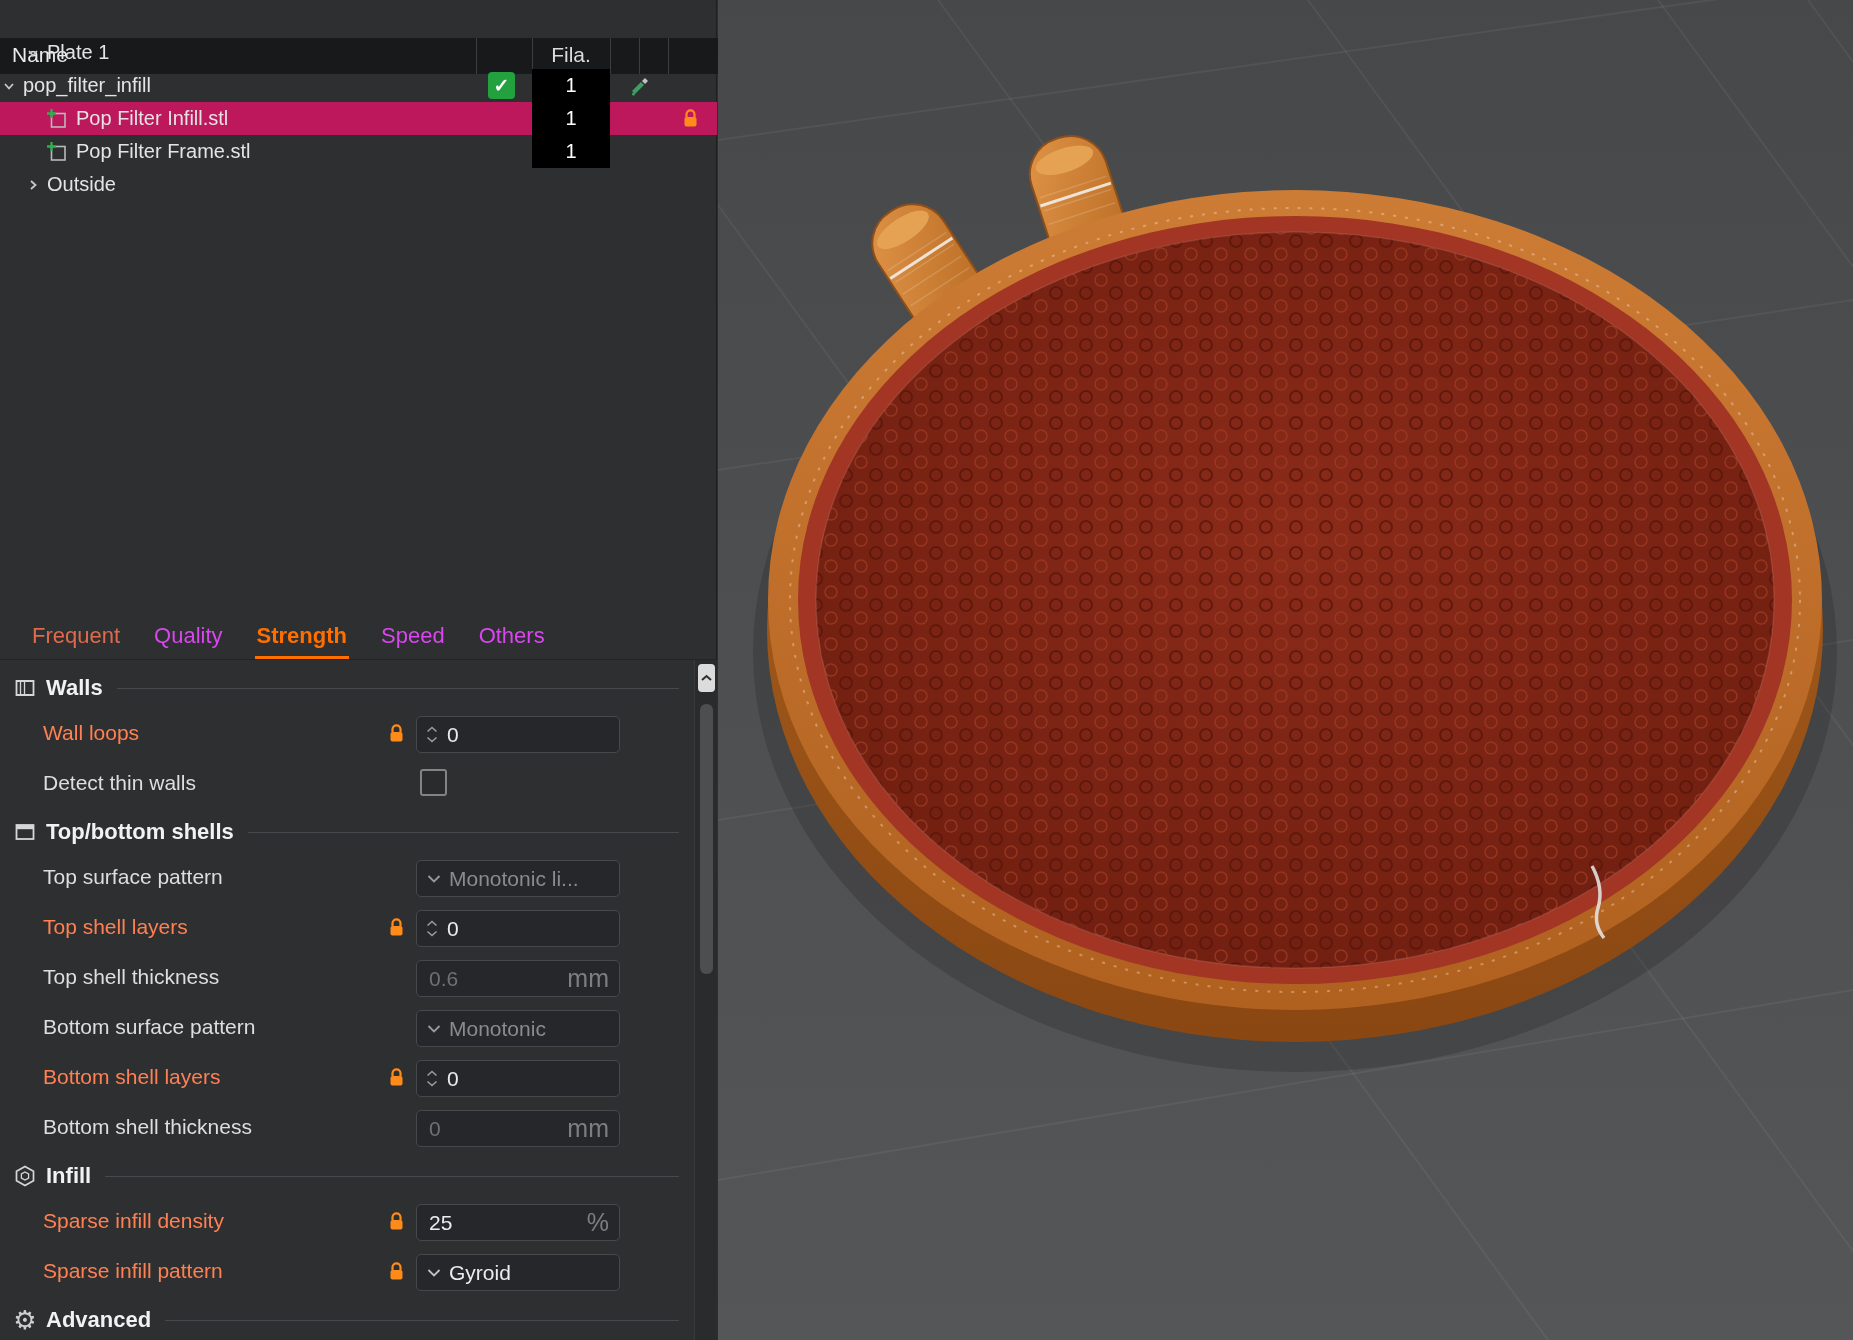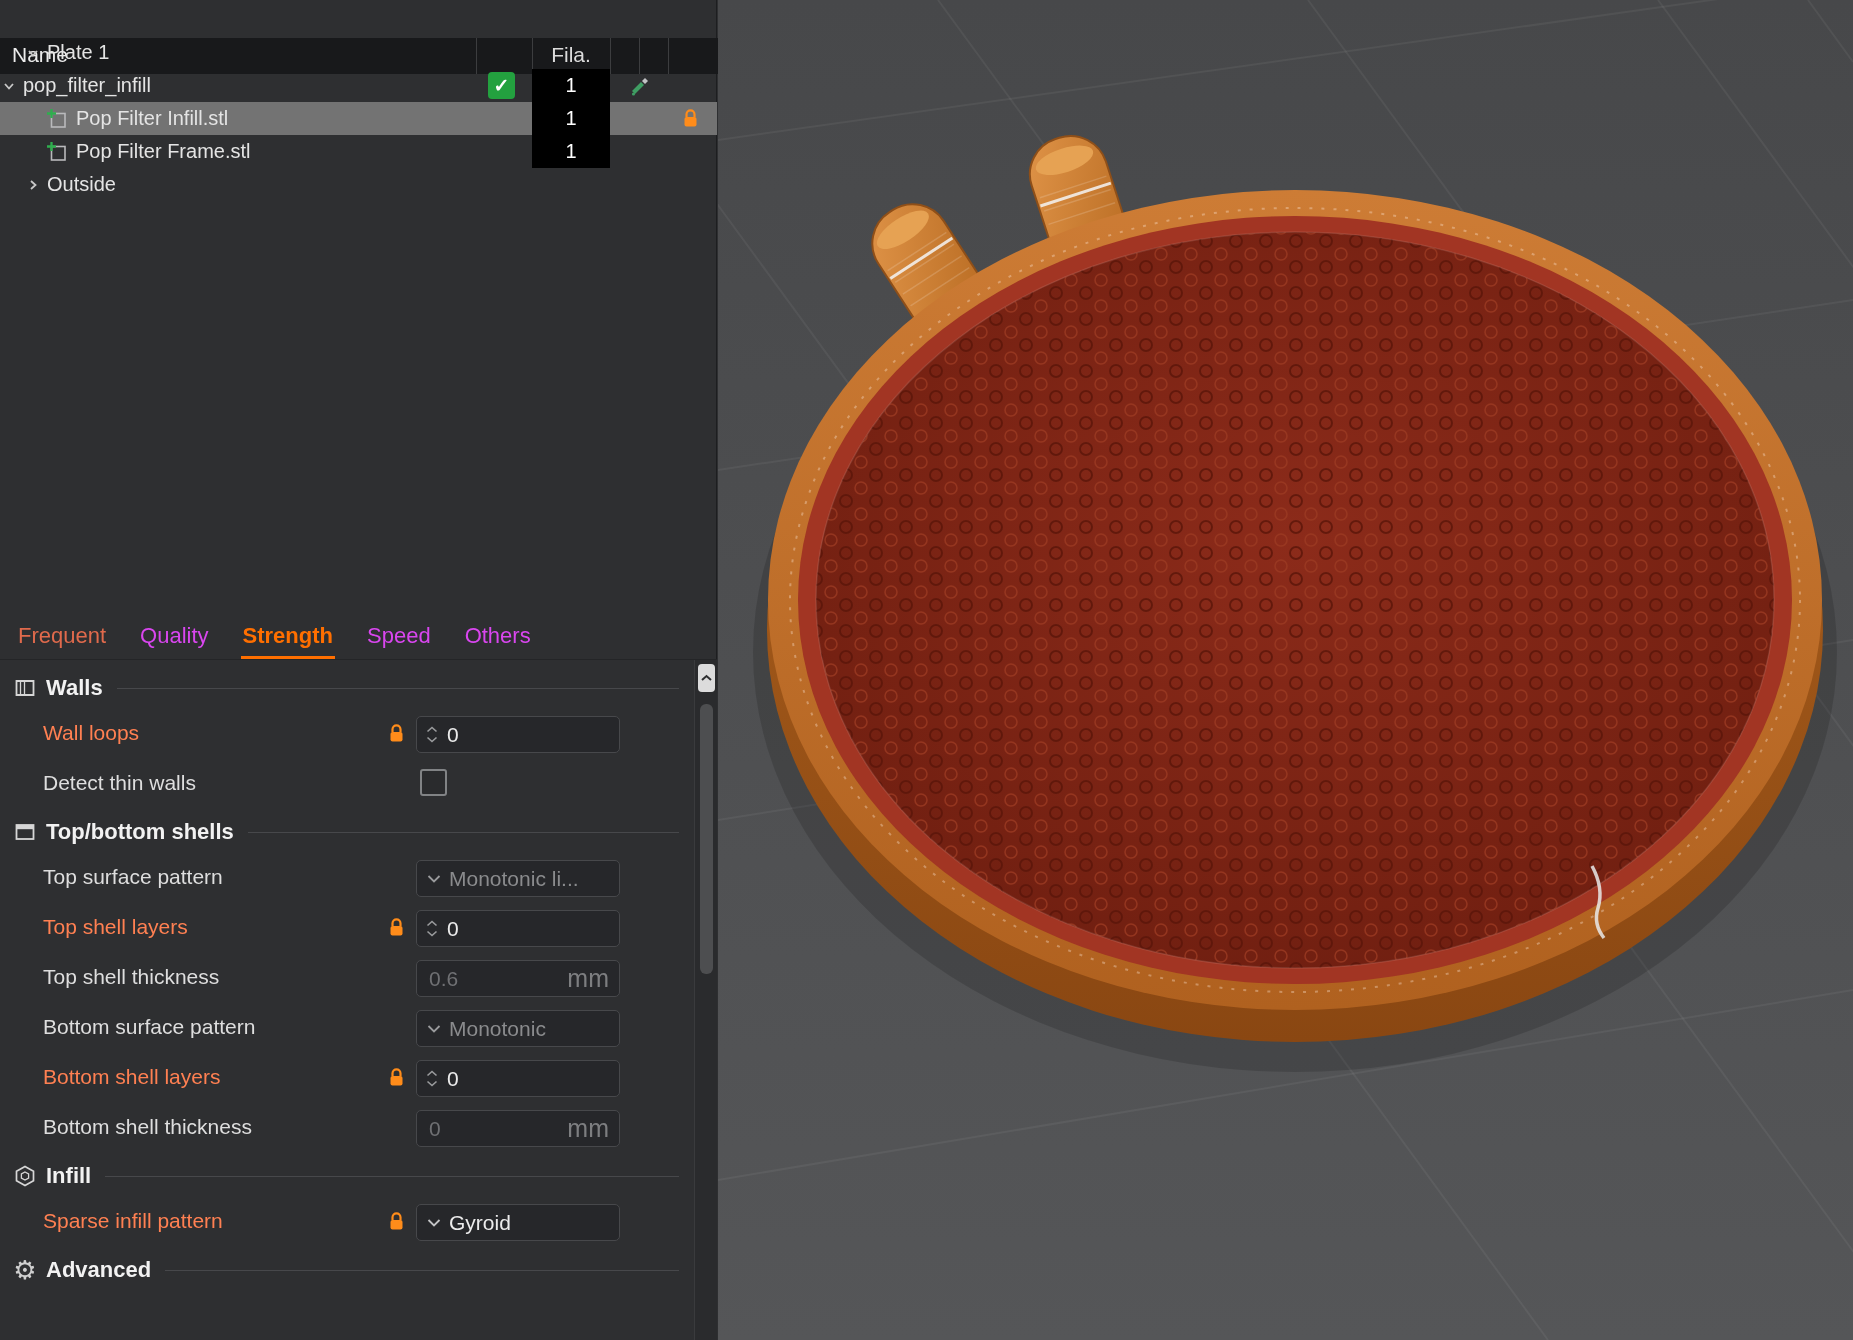--- a/index.html
+++ b/index.html
@@ -15,39 +15,39 @@
 
   
   .tree-header { position:absolute; left:0; top:0; width:825px; height:36px; background:#18191b; color:#ececec; font-size:21px;margin-top:38px; }
   .tree-header .hname { position:absolute; left:12px; top:5px; }
   .tree-header .hfila { position:absolute; left:532px; width:78px; top:5px; text-align:center; color:#dcdcdc; }
   .colsep { position:absolute; top:0; width:1px; height:36px; background:#3c3d3f; }
 
   
   .tree-rows { position:absolute; left:0; top:36px; width:717px; }
   .trow { position:relative; height:33px; display:flex; align-items:center; color:#e4e4e4; font-size:20px; }
-  .trow.selected { background:#737373;text-align:center; }
+  .trow.selected { background:#be185d;text-align:center; }
   .exp { display:inline-flex; align-items:center; justify-content:center; width:18px; height:18px; margin-right:5px; flex:0 0 auto; }
   .objicon { display:inline-flex; margin-right:8px; flex:0 0 auto; }
   .pl10 { padding-left:24px; } .pl20 { } .pl46 { padding-left:46px; }
 
   .printable-cb {
     position:absolute; left:488px; top:3px; width:27px; height:27px;
     background:#23a13f; border-radius:4px; color:#fff; font-size:19px; font-weight:bold;
     display:flex; align-items:center; justify-content:center;
   }
   .paint-ic { position:absolute; left:628px; top:5px; }
   .row-lock { position:absolute; left:682px; top:6px; }
 
   .valuebox { position:absolute; left:532px; top:69px; width:78px; height:99px; background:#000; }
   .valuebox .vcell { height:33px; line-height:33px; text-align:center; color:#fff; font-size:20px; }
 
   
   .tabs { position:absolute; left:0; top:612px; width:717px; height:48px; display:flex; align-items:center;
-          padding-left:18px; gap:34px; font-size:22px; border-bottom:1px solid #242527; }
+          padding-left:32px; gap:34px; font-size:22px; border-bottom:1px solid #242527; }
   .tab { color:#d946ef; white-space:nowrap; cursor:default; }
   .tab.modified { color:#e06a4c; }
   .tab.active { color:#ff6f00; font-weight:bold; position:relative; }
   .tab.active::after { content:""; position:absolute; left:-2px; right:-2px; bottom:-10px; height:3px; background:#ff6f00; }
 
   
   .settings { position:absolute; left:0; top:666px; width:693px; }
   .sec { display:flex; align-items:center; height:44px; padding-left:10px; }
   .sec .sicon { width:30px; display:flex; align-items:center; justify-content:center; margin-right:6px; color:#cfcfcf; }
   .sec .stitle { font-size:22px; font-weight:bold; color:#f2f2f2; white-space:nowrap; }
@@ -314,20 +314,33 @@
         <span class="sicon">
           <svg width="24" height="24" viewBox="0 0 24 24">
             <polygon points="12,2.5 20.5,7.2 20.5,16.8 12,21.5 3.5,16.8 3.5,7.2" fill="none" stroke="#d6d6d6" stroke-width="1.7"></polygon>
             <polygon points="12,8 15.6,10 15.6,14 12,16 8.4,14 8.4,10" fill="none" stroke="#d6d6d6" stroke-width="1.3"></polygon>
           </svg>
         </span>
         <span class="stitle">Infill</span>
         <span class="rule"></span>
       </div>
 
+      <div class="prow">
+        <span class="plabel modified">Sparse infill density</span>
+        <span class="plock">
+          <svg width="17" height="21" viewBox="0 0 17 21">
+            <path d="M4.5 9 V6.3 a4 4 0 0 1 8 0 V9" fill="none" stroke="#ff8c1a" stroke-width="2.2"></path>
+            <rect x="2.5" y="9" width="12" height="9.5" rx="2" fill="#ff8c1a"></rect>
+          </svg>
+        </span>
+        <div class="ctrl input">
+          <span class="val">25</span>
+          <span class="unit">%</span>
+        </div>
+      </div>
 
       <div class="prow">
         <span class="plabel modified">Sparse infill pattern</span>
         <span class="plock">
           <svg width="17" height="21" viewBox="0 0 17 21">
             <path d="M4.5 9 V6.3 a4 4 0 0 1 8 0 V9" fill="none" stroke="#ff8c1a" stroke-width="2.2"></path>
             <rect x="2.5" y="9" width="12" height="9.5" rx="2" fill="#ff8c1a"></rect>
           </svg>
         </span>
         <div class="ctrl">

